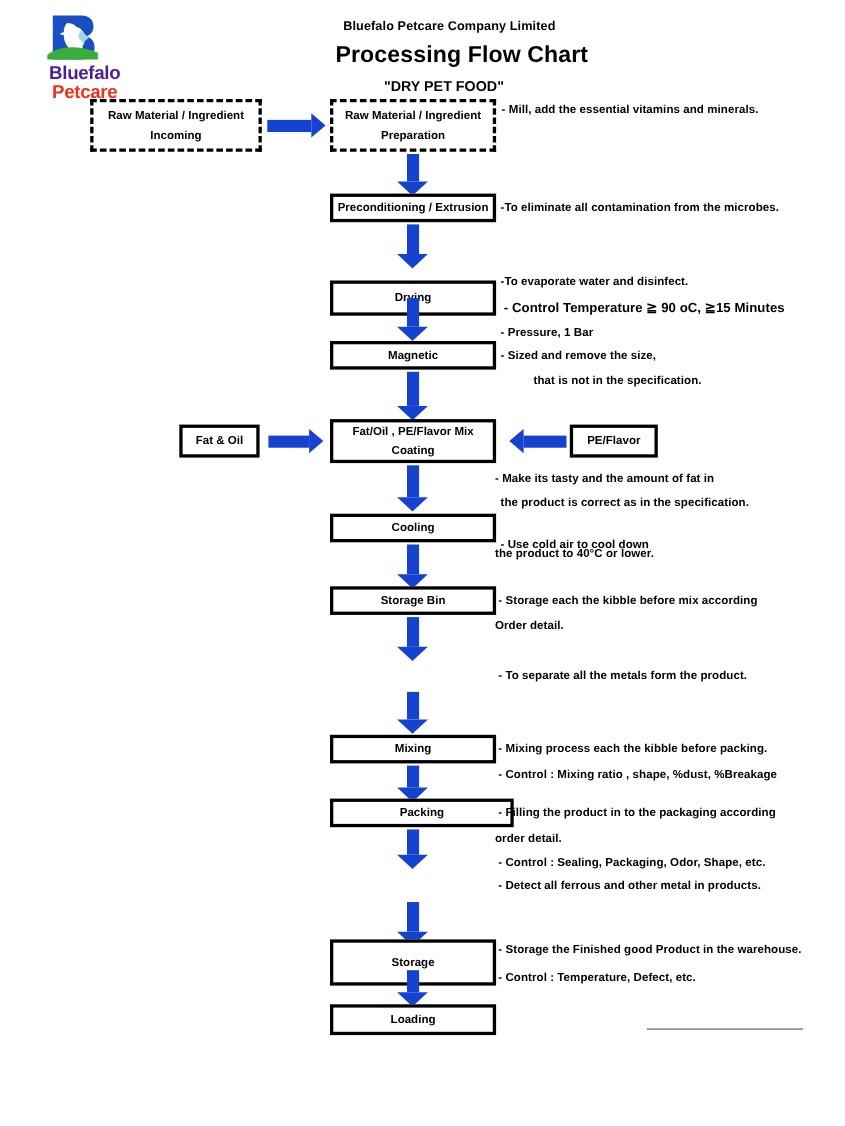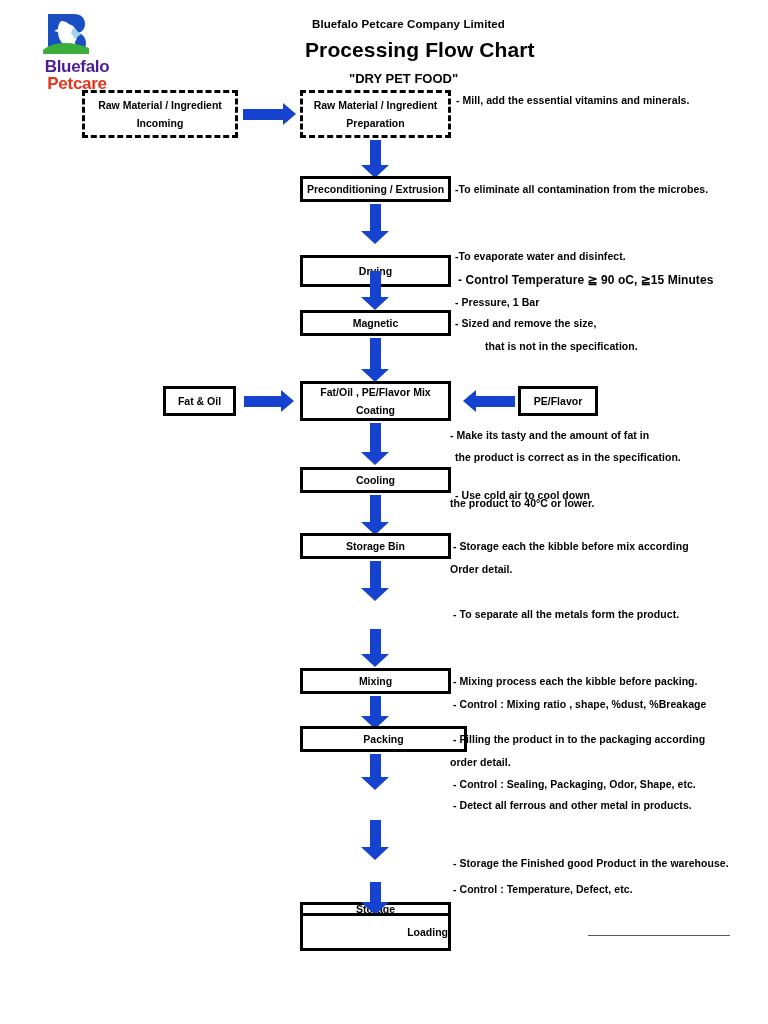--- a/index.html
+++ b/index.html
@@ -217,30 +217,30 @@
     <div class="head" style="top:23px;"></div>
   </div>
 
   <div class="note" style="left:453px;top:799px;">- Detect all ferrous and other metal in products.</div>
 
   <div class="arr-d" style="left:361px;top:820px;height:40px;">
     <div class="shaft" style="height:27px;"></div>
     <div class="head" style="top:27px;"></div>
   </div>
 
-  <div class="box solid" style="left:300px;top:854px;width:151px;height:14px;margin-top:48px;">
+  <div class="box solid" style="left:300px;top:854px;width:151px;height:42px;">
     <span>Storage</span>
   </div>
   <div class="note" style="left:453px;top:832px;margin-top:25px;">- Storage the Finished good Product in the warehouse.</div>
   <div class="note" style="left:453px;top:883px;">- Control : Temperature, Defect, etc.</div>
 
   <div class="arr-d" style="left:361px;top:882px;height:33px;">
     <div class="shaft" style="height:20px;"></div>
     <div class="head" style="top:20px;"></div>
   </div>
 
-  <div class="box solid" style="left:300px;top:913px;width:151px;height:38px;align-items:flex-end;">
+  <div class="box solid" style="left:300px;top:913px;width:151px;height:28px;">
     <span>Loading</span>
   </div>
 
   <div class="sig-line"></div>
 
 </div>
 
 </body></html>

